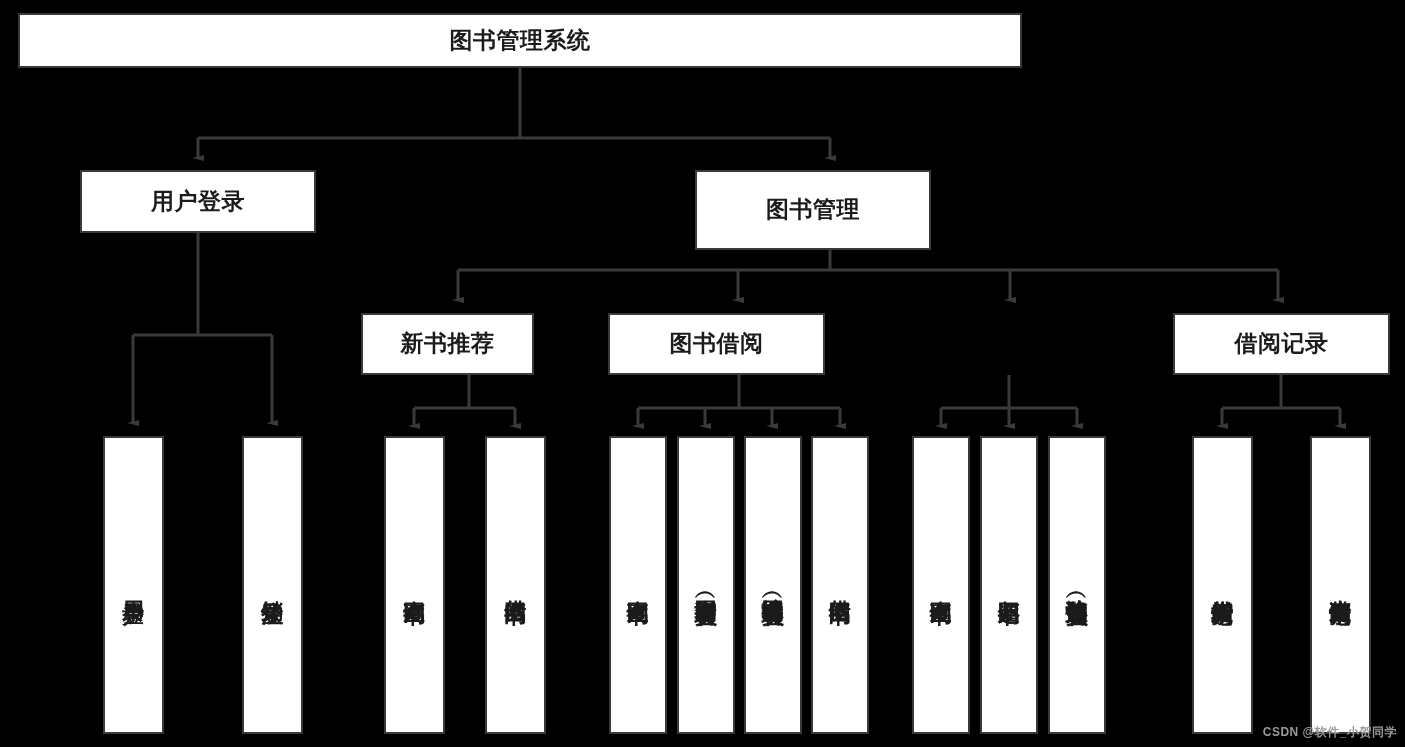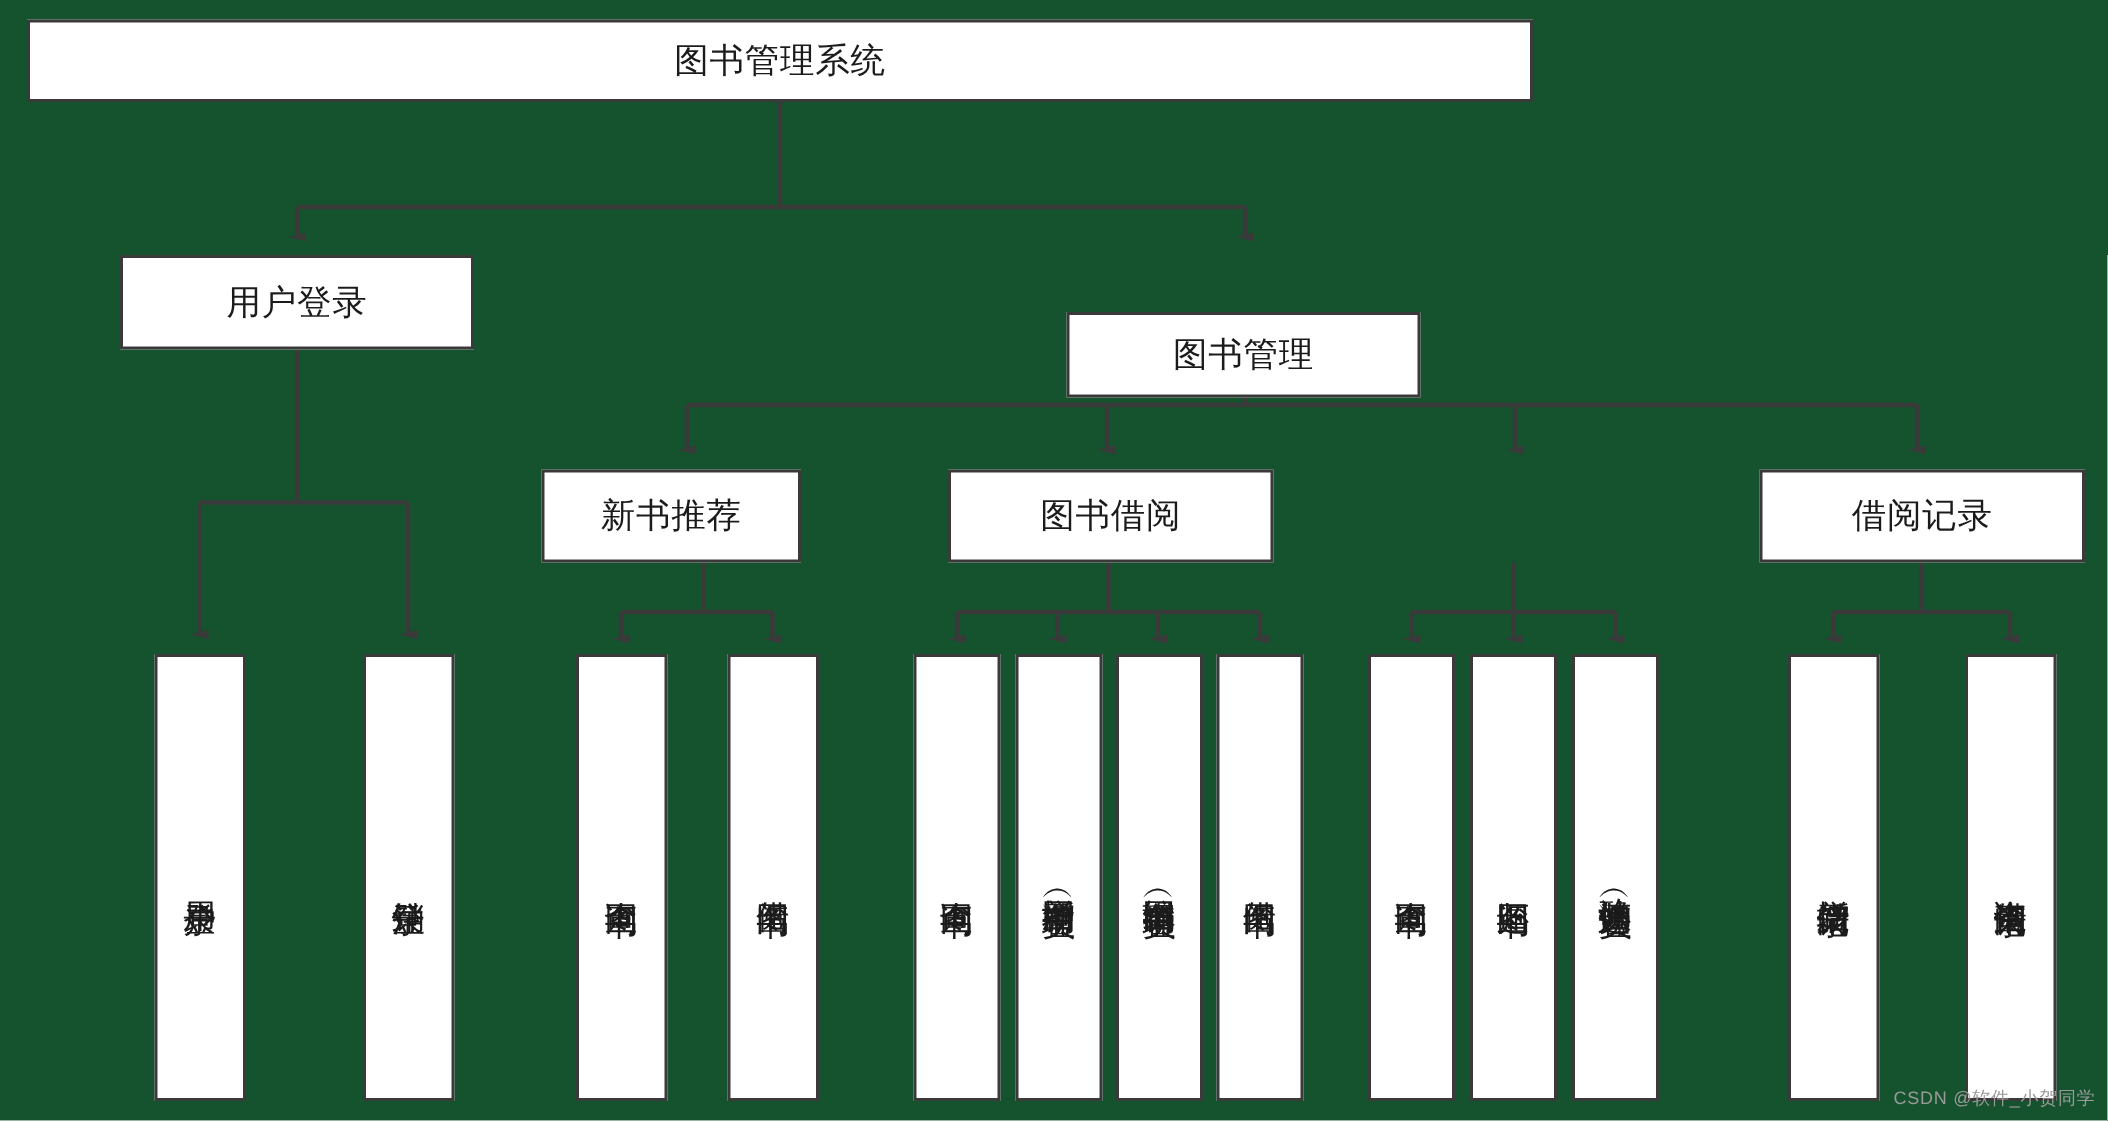--- a/index.html
+++ b/index.html
@@ -7,22 +7,23 @@
     padding: 0;
     background: #ffffff;
   }
   body {
     font-family: "Liberation Sans", "DejaVu Sans", sans-serif;
   }
   #diagram-root {
     position: relative;
     width: 1405px;
     height: 747px;
-    background: #14532d;
+    background: #000000;
     overflow: hidden;
+    font-weight: bold;
   }
   #edges {
     position: absolute;
     left: 0;
     top: 0;
     width: 1405px;
     height: 747px;
   }
   .node {
     position: absolute;
@@ -125,28 +126,28 @@
     </g>
   </svg>
 
   <div class="node node-h node-root" style="left:18px; top:13px; width:1004px; height:55px;">
     <span class="label">图书管理系统</span>
   </div>
 
   <div class="node node-h" style="left:80px; top:170px; width:236px; height:63px;">
     <span class="label">用户登录</span>
   </div>
-  <div class="node node-h" style="left:711px; top:170px; width:236px; height:57px;margin-top:38px;">
+  <div class="node node-h" style="left:695px; top:170px; width:236px; height:80px;">
     <span class="label">图书管理</span>
   </div>
 
   <div class="node node-h" style="left:361px; top:313px; width:173px; height:62px;">
     <span class="label">新书推荐</span>
   </div>
-  <div class="node node-h" style="left:632px; top:313px; width:217px; height:62px;">
+  <div class="node node-h" style="left:608px; top:313px; width:217px; height:62px;">
     <span class="label">图书借阅</span>
   </div>
   <div class="node node-h" style="left:1173px; top:313px; width:217px; height:62px;">
     <span class="label">借阅记录</span>
   </div>
 
   <div class="node node-v" style="left:103px; top:436px; width:61px; height:298px;">
     <span class="label">用户登录</span>
   </div>
   <div class="node node-v" style="left:242px; top:436px; width:61px; height:298px;">

